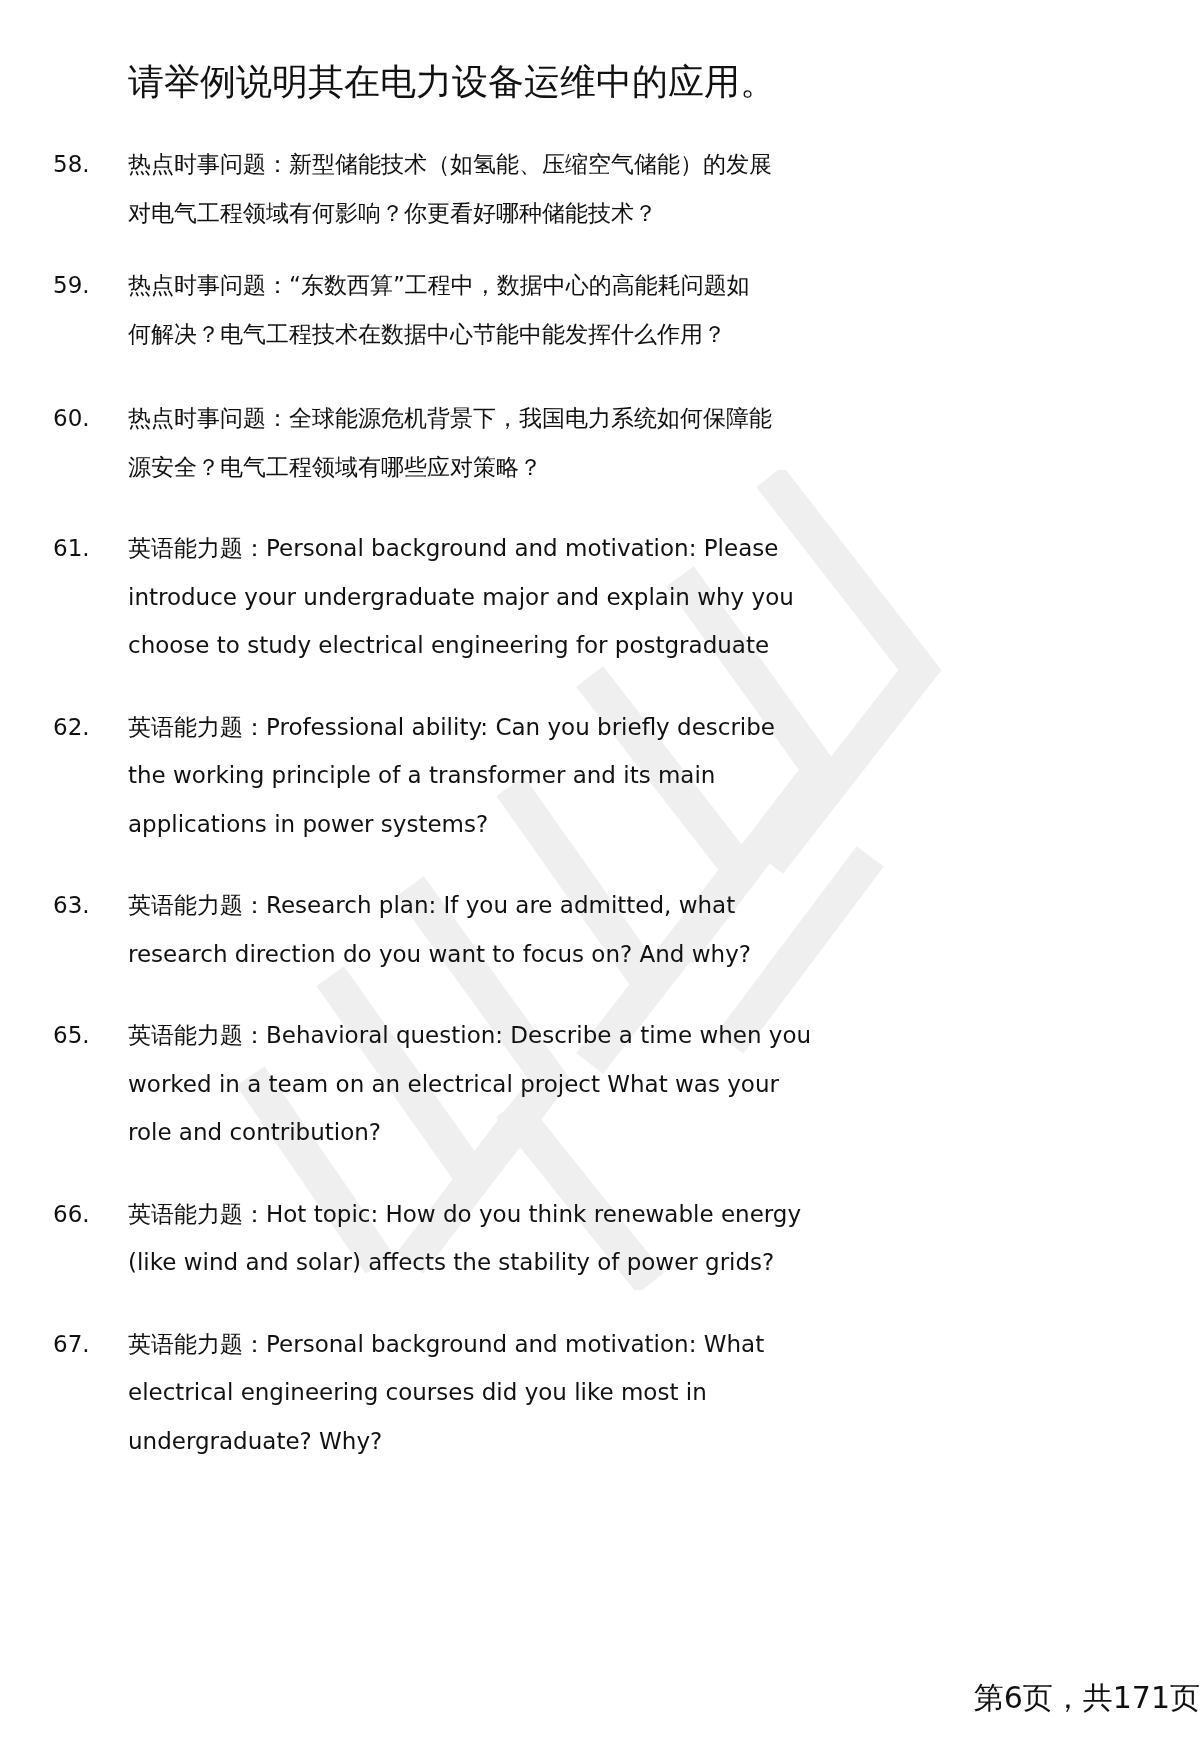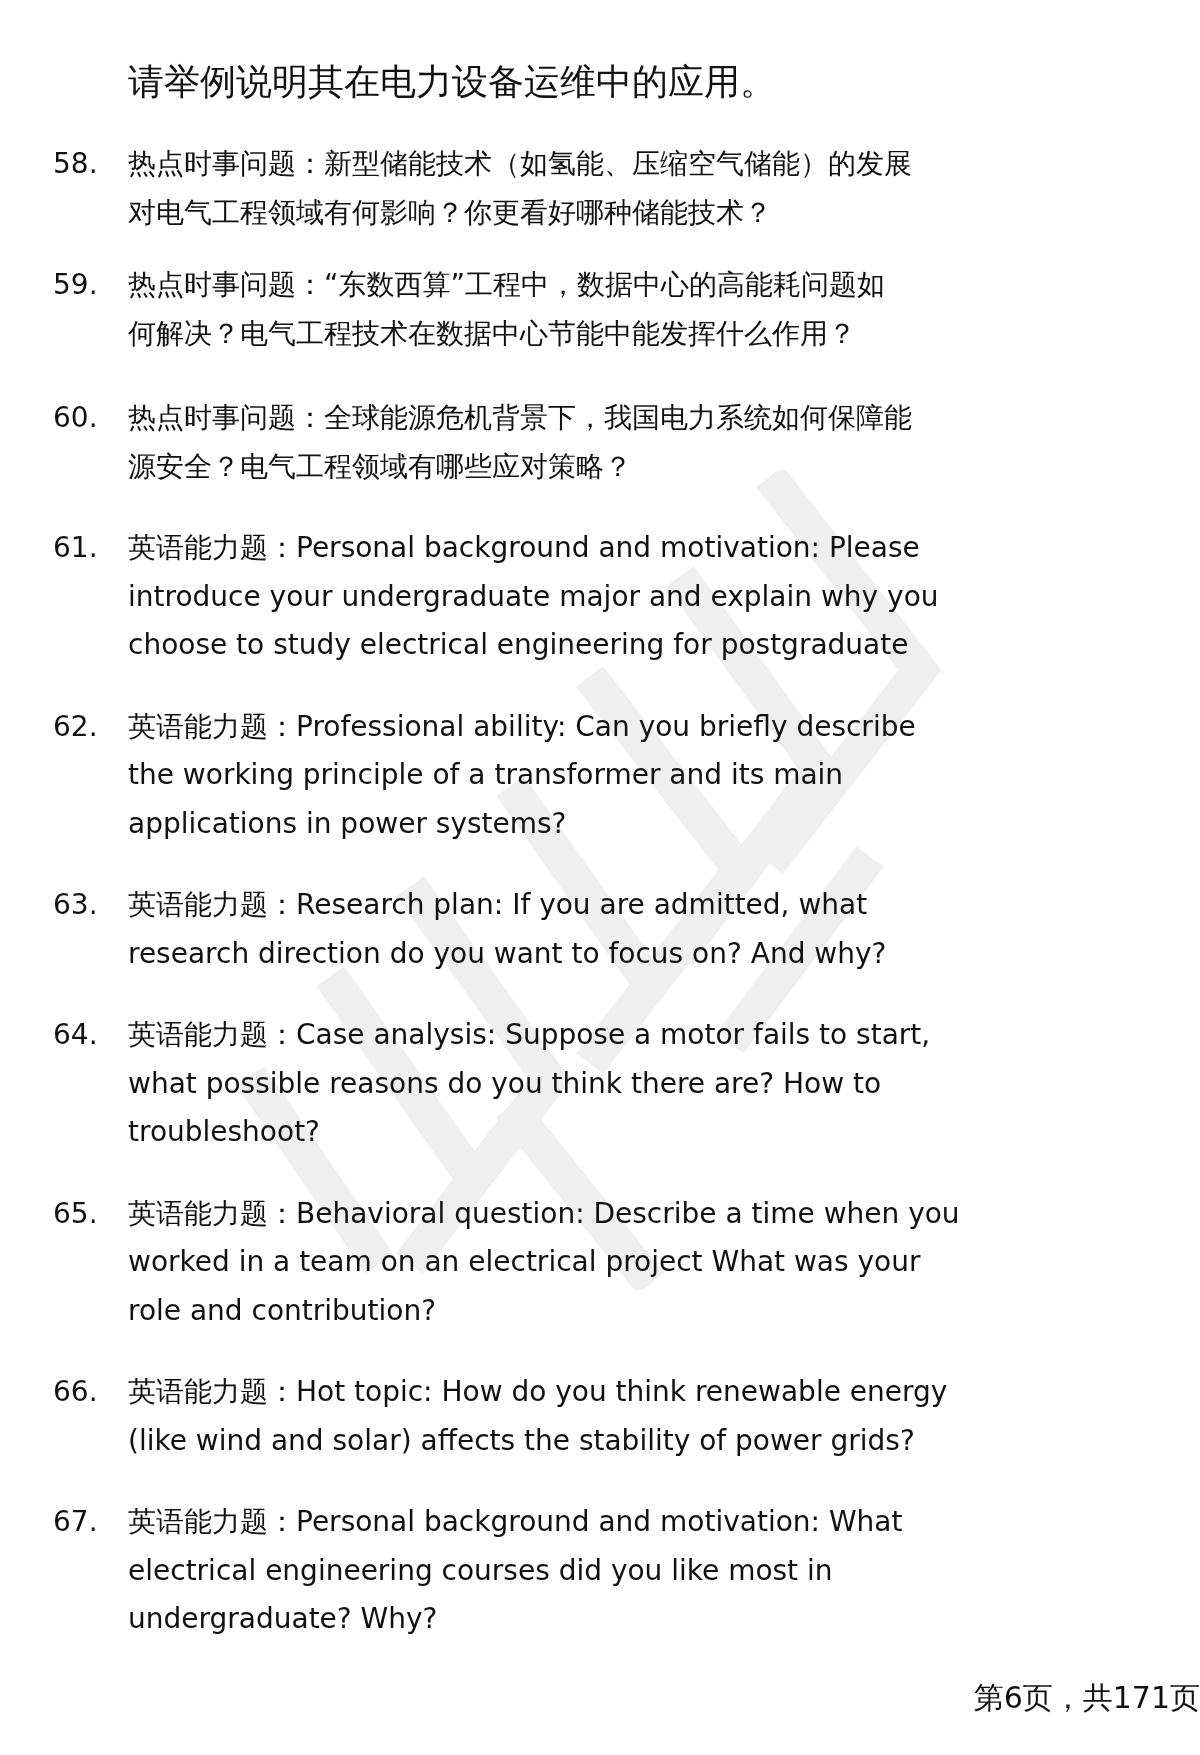--- a/index.html
+++ b/index.html
@@ -43,21 +43,21 @@
     .qlist {
       position: absolute;
       left: 0;
       top: 140px;
       width: 1200px;
     }
     .q-item {
       position: relative;
       padding-left: 128px;
       padding-right: 55px;
-      font-size: 28px;
+      font-size: 23px;
       line-height: 48.5px;
     }
     .q-num {
       position: absolute;
       left: 53px;
       top: 0;
       white-space: nowrap;
     }
     .q-line {
       display: block;
@@ -128,26 +128,20 @@
       <span class="q-line">the working principle of a transformer and its main</span>
       <span class="q-line">applications in power systems?</span>
     </div>
 
     <div class="q-item" style="margin-top:33px;">
       <span class="q-num">63.</span>
       <span class="q-line">英语能力题：Research plan: If you are admitted, what</span>
       <span class="q-line">research direction do you want to focus on? And why?</span>
     </div>
 
-    <div class="q-item" style="margin-top:33px;">
-      <span class="q-num">64.</span>
-      <span class="q-line">英语能力题：Case analysis: Suppose a motor fails to start,</span>
-      <span class="q-line">what possible reasons do you think there are? How to</span>
-      <span class="q-line">troubleshoot?</span>
-    </div>
 
     <div class="q-item" style="margin-top:33px;">
       <span class="q-num">65.</span>
       <span class="q-line">英语能力题：Behavioral question: Describe a time when you</span>
       <span class="q-line">worked in a team on an electrical project What was your</span>
       <span class="q-line">role and contribution?</span>
     </div>
 
     <div class="q-item" style="margin-top:33px;">
       <span class="q-num">66.</span>

